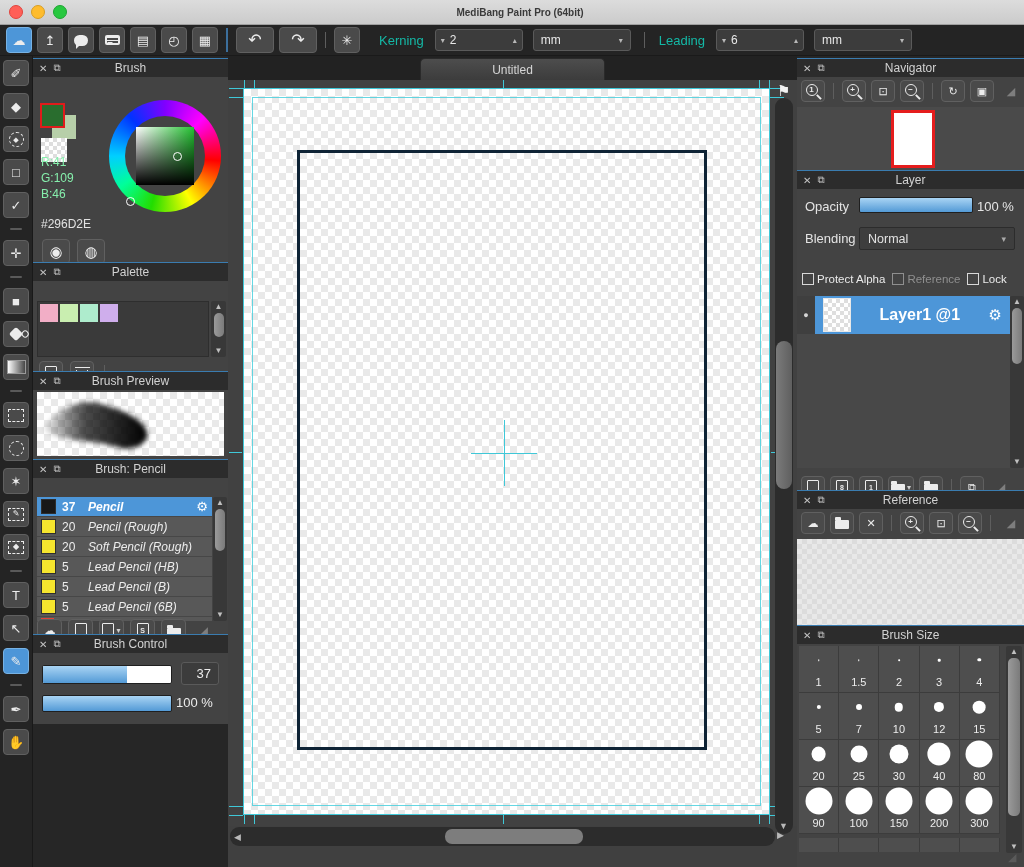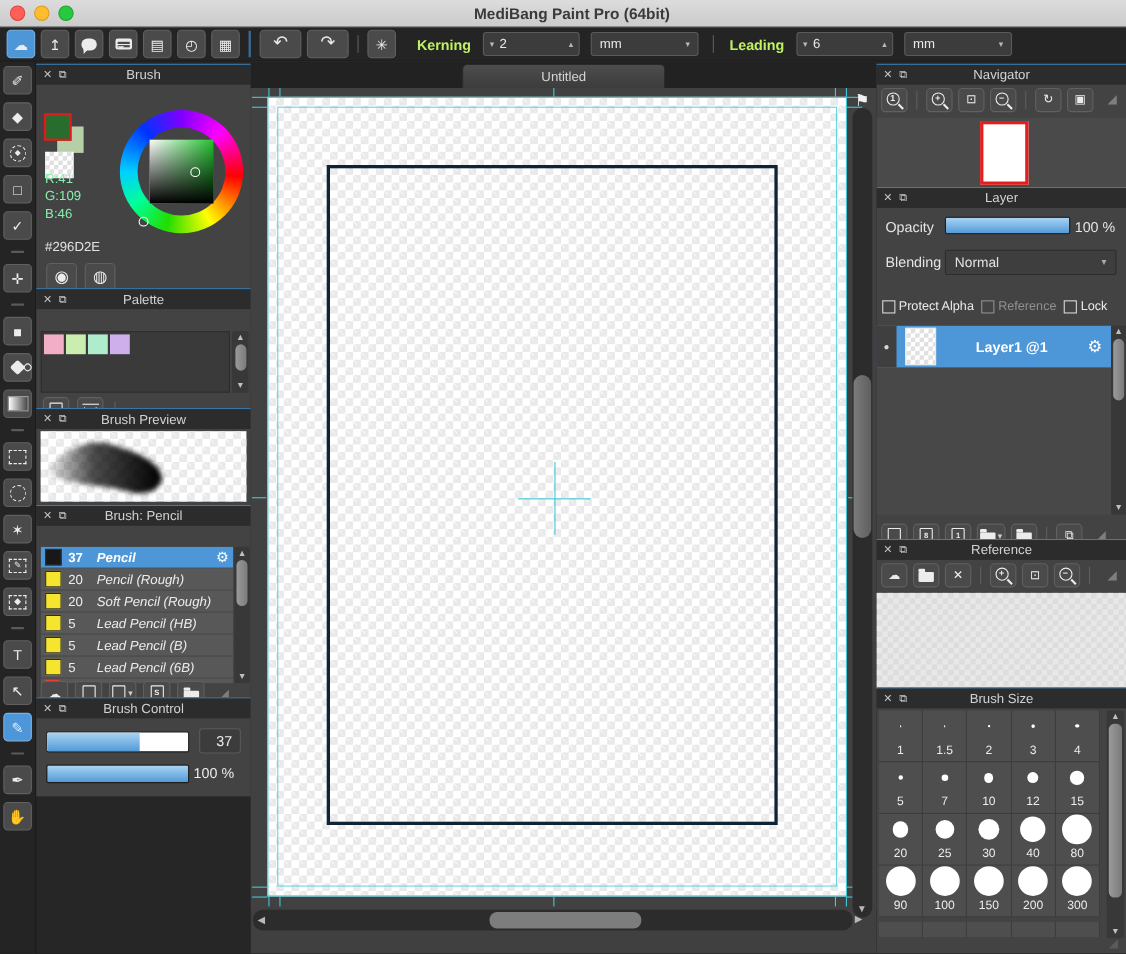--- a/index.html
+++ b/index.html
@@ -3,32 +3,32 @@
 <meta charset="utf-8">
 <style>
   html,body{margin:0;padding:0;background:#1c1c1c;font-family:"Liberation Sans","DejaVu Sans",sans-serif;-webkit-font-smoothing:antialiased;}
   .window{position:relative;width:1024px;height:867px;background:#262626;overflow:hidden;}
   
   .titlebar{position:absolute;left:0;top:0;width:1024px;height:24px;background:linear-gradient(#dcdcdc,#cbcbcb);border-bottom:1px solid #9f9f9f;display:flex;align-items:center;}
   .tl{width:12px;height:12px;border-radius:50%;margin-left:8px;}
   .tl.red{background:#ff5f57;border:1px solid #e0443e;margin-left:9px;}
   .tl.yellow{background:#febc2e;border:1px solid #d89e24;}
   .tl.green{background:#28c840;border:1px solid #1ea433;}
-  .tb-title{position:absolute;left:0;right:0;text-align:center;font-size:14px;font-weight:700;color:#3a3a3a;padding-left:16px;}
+  .tb-title{position:absolute;left:0;right:0;text-align:center;font-size:10px;font-weight:700;color:#3a3a3a;padding-left:16px;}
   
   .toolbar{position:absolute;left:0;top:25px;width:1024px;height:31px;background:#242424;display:flex;align-items:center;gap:5px;padding-left:6px;box-sizing:border-box;border-bottom:1px solid #1a1a1a;}
   .ibtn{height:26px;min-width:26px;background:#4a4a4a;border:1px solid #606060;border-radius:4px;color:#ececec;display:flex;align-items:center;justify-content:center;padding:0 2px;box-sizing:border-box;font-size:13px;position:relative;}
   .ibtn.selected{background:#4d96d8;border-color:#77b2e4;}
   .ibtn.dim{opacity:.35;background:transparent;border-color:transparent;font-size:9px;}
   .glyph{line-height:1;}
   .dd{font-size:8px;color:#cfcfcf;margin-left:2px;}
   .tool-sep{width:12px;height:2px;background:#5a5a5a;border-radius:1px;margin:3px auto;}
   .row-sep{width:1px;height:16px;background:#5e5e5e;margin:0 3px;flex:none;}
   .row-sep.blue{width:2px;height:24px;background:#3c6f9c;}
-  .tb-label{color:#bef264;font-size:13px;margin-left:14px;font-weight:bold;}
+  .tb-label{color:#14b8a6;font-size:13px;margin-left:14px;}
   .spin{width:88px;height:22px;background:#3c3c3c;border:1px solid #5a5a5a;border-radius:3px;display:flex;align-items:center;padding:0 5px;box-sizing:border-box;color:#e8e8e8;font-size:12px;margin-left:6px;}
   .sp-dn,.sp-up{font-size:8px;color:#b8b8b8;}
   .sp-val{margin-left:5px;flex:1;}
   .unitbox{width:98px;height:22px;background:#3c3c3c;border:1px solid #5a5a5a;border-radius:3px;display:flex;align-items:center;padding:0 7px;box-sizing:border-box;color:#e8e8e8;font-size:12px;margin-left:5px;}
   .unitbox .dd2{margin-left:auto;font-size:8px;color:#b8b8b8;}
   
   .toolstrip{position:absolute;left:0;top:56px;width:33px;height:811px;background:#242424;border-right:1px solid #191919;display:flex;flex-direction:column;align-items:center;gap:7px;padding-top:4px;box-sizing:border-box;}
   .tbtn{flex:none;}
   
   .ibox{display:flex;align-items:center;justify-content:center;line-height:1;}
@@ -130,21 +130,21 @@
   .lp-checks{position:absolute;left:5px;top:84px;display:flex;align-items:center;gap:7px;width:218px;}
   .lcb{display:flex;align-items:center;gap:3px;color:#eaeaea;font-size:11.5px;white-space:nowrap;}
   .lcb .cbx{width:10px;height:10px;border:1.5px solid #d8d8d8;flex:none;}
   .lcb.dim{color:#8f8f8f;}
   .lcb.dim .cbx{border-color:#8f8f8f;}
   .layer-list{position:absolute;left:0;top:107px;width:213px;height:172px;background:#484848;overflow:hidden;}
   .ly-row{height:38px;display:flex;align-items:center;}
   .ly-row.selected{background:#4d96d8;}
   .ly-gutter{width:18px;height:38px;background:#3f3f3f;display:flex;align-items:center;justify-content:center;color:#d6d6d6;font-size:9px;flex:none;}
   .ly-thumb{width:26px;height:32px;margin-left:8px;border:1px solid #e8e8e8;flex:none;}
-  .ly-name{flex:1;text-align:center;color:#fff;font-weight:700;font-size:13px;}
+  .ly-name{flex:1;text-align:center;color:#fff;font-weight:700;font-size:16px;}
   .ly-gear{color:#fff;font-size:15px;margin-right:8px;}
   
   .bs-grid{position:absolute;left:2px;top:20px;width:206px;display:flex;flex-wrap:wrap;}
   .bs-cell{width:40.2px;height:47px;background:#4e4e4e;border-right:1px solid #3c3c3c;border-bottom:1px solid #3c3c3c;display:flex;flex-direction:column;align-items:center;justify-content:flex-end;box-sizing:border-box;position:relative;}
   .bs-dot{position:absolute;top:14px;left:50%;transform:translate(-50%,-50%);background:#fff;border-radius:50%;width:2px;height:2px;}
   .bs-label{color:#ececec;font-size:11px;margin-bottom:4px;}
   .bs-sliver{width:40.2px;height:14px;background:#4e4e4e;border-right:1px solid #3c3c3c;box-sizing:border-box;}
   .ref-content{position:absolute;left:0;top:48px;width:227px;height:87px;background-color:#e8e8e8;background-image:linear-gradient(45deg,#dcdcdc 25%,transparent 25%,transparent 75%,#dcdcdc 75%),linear-gradient(45deg,#dcdcdc 25%,transparent 25%,transparent 75%,#dcdcdc 75%);background-size:10px 10px;background-position:0 0,5px 5px;}
   .nav-thumb-area{position:absolute;left:0;top:48px;width:227px;height:63px;background:#4a4a4a;}
   .nav-thumb{position:absolute;left:94px;top:3px;width:38px;height:52px;background:#fff;border:3px solid #e51d1d;box-sizing:content-box;}

